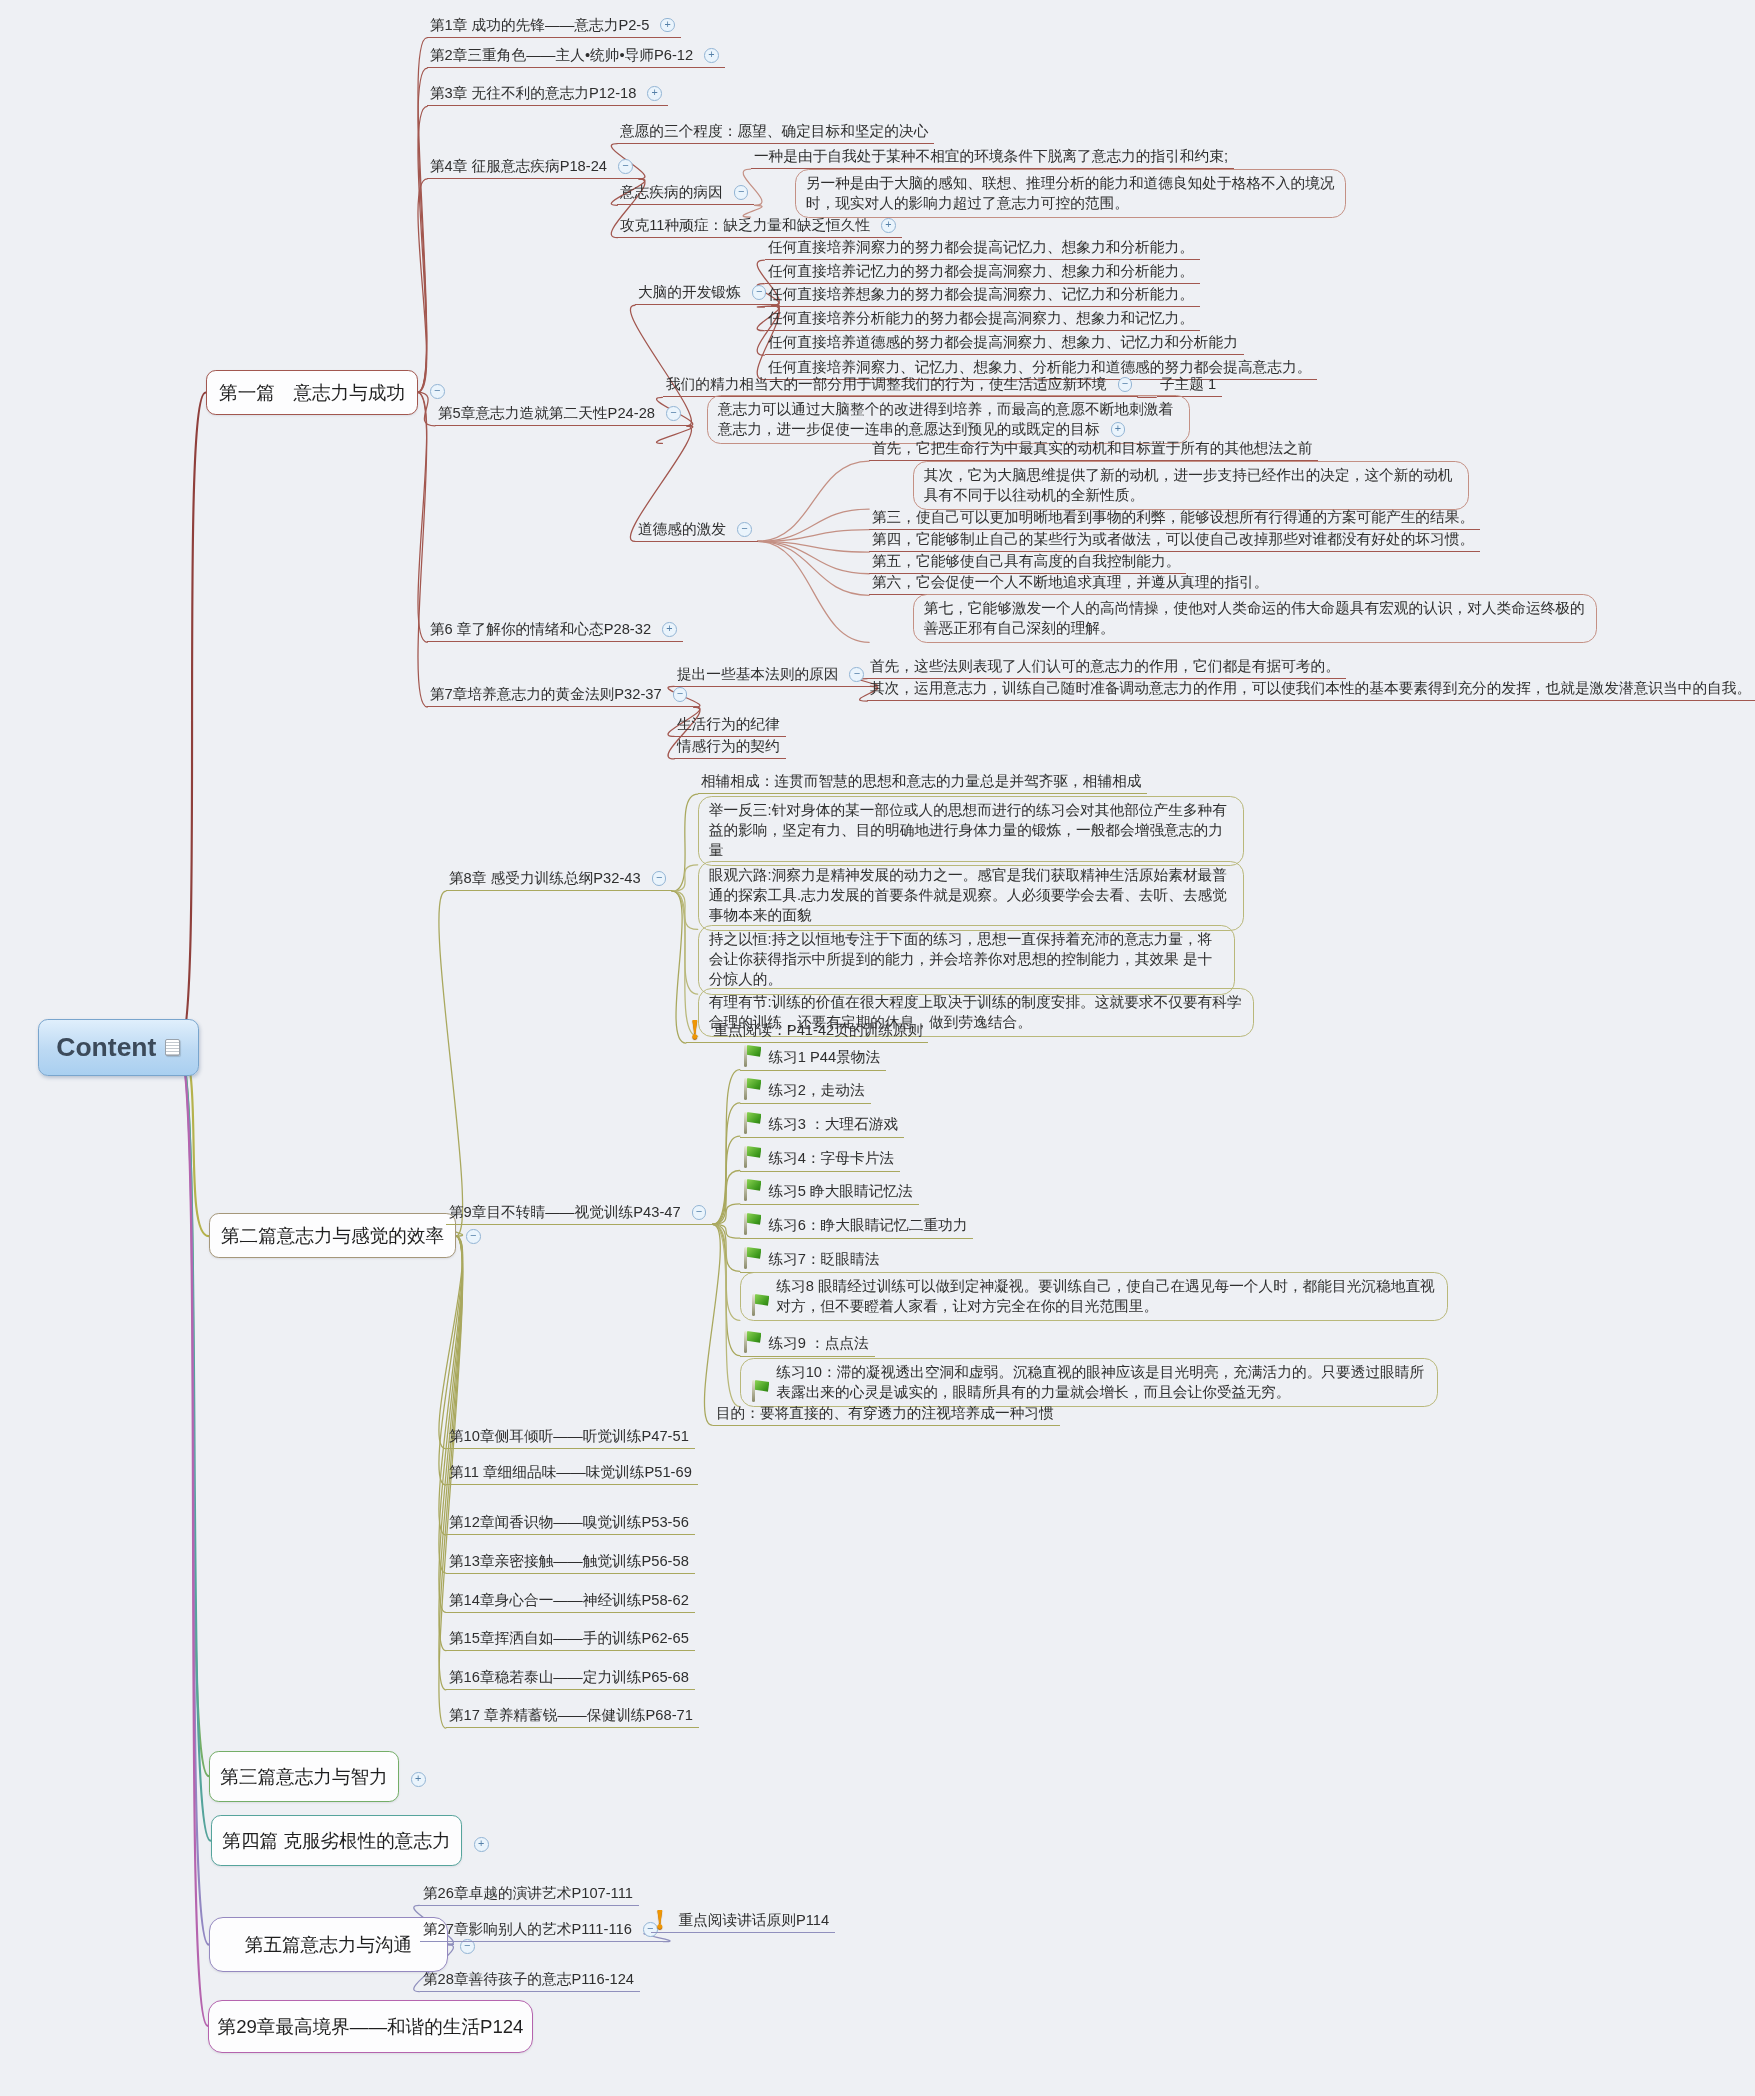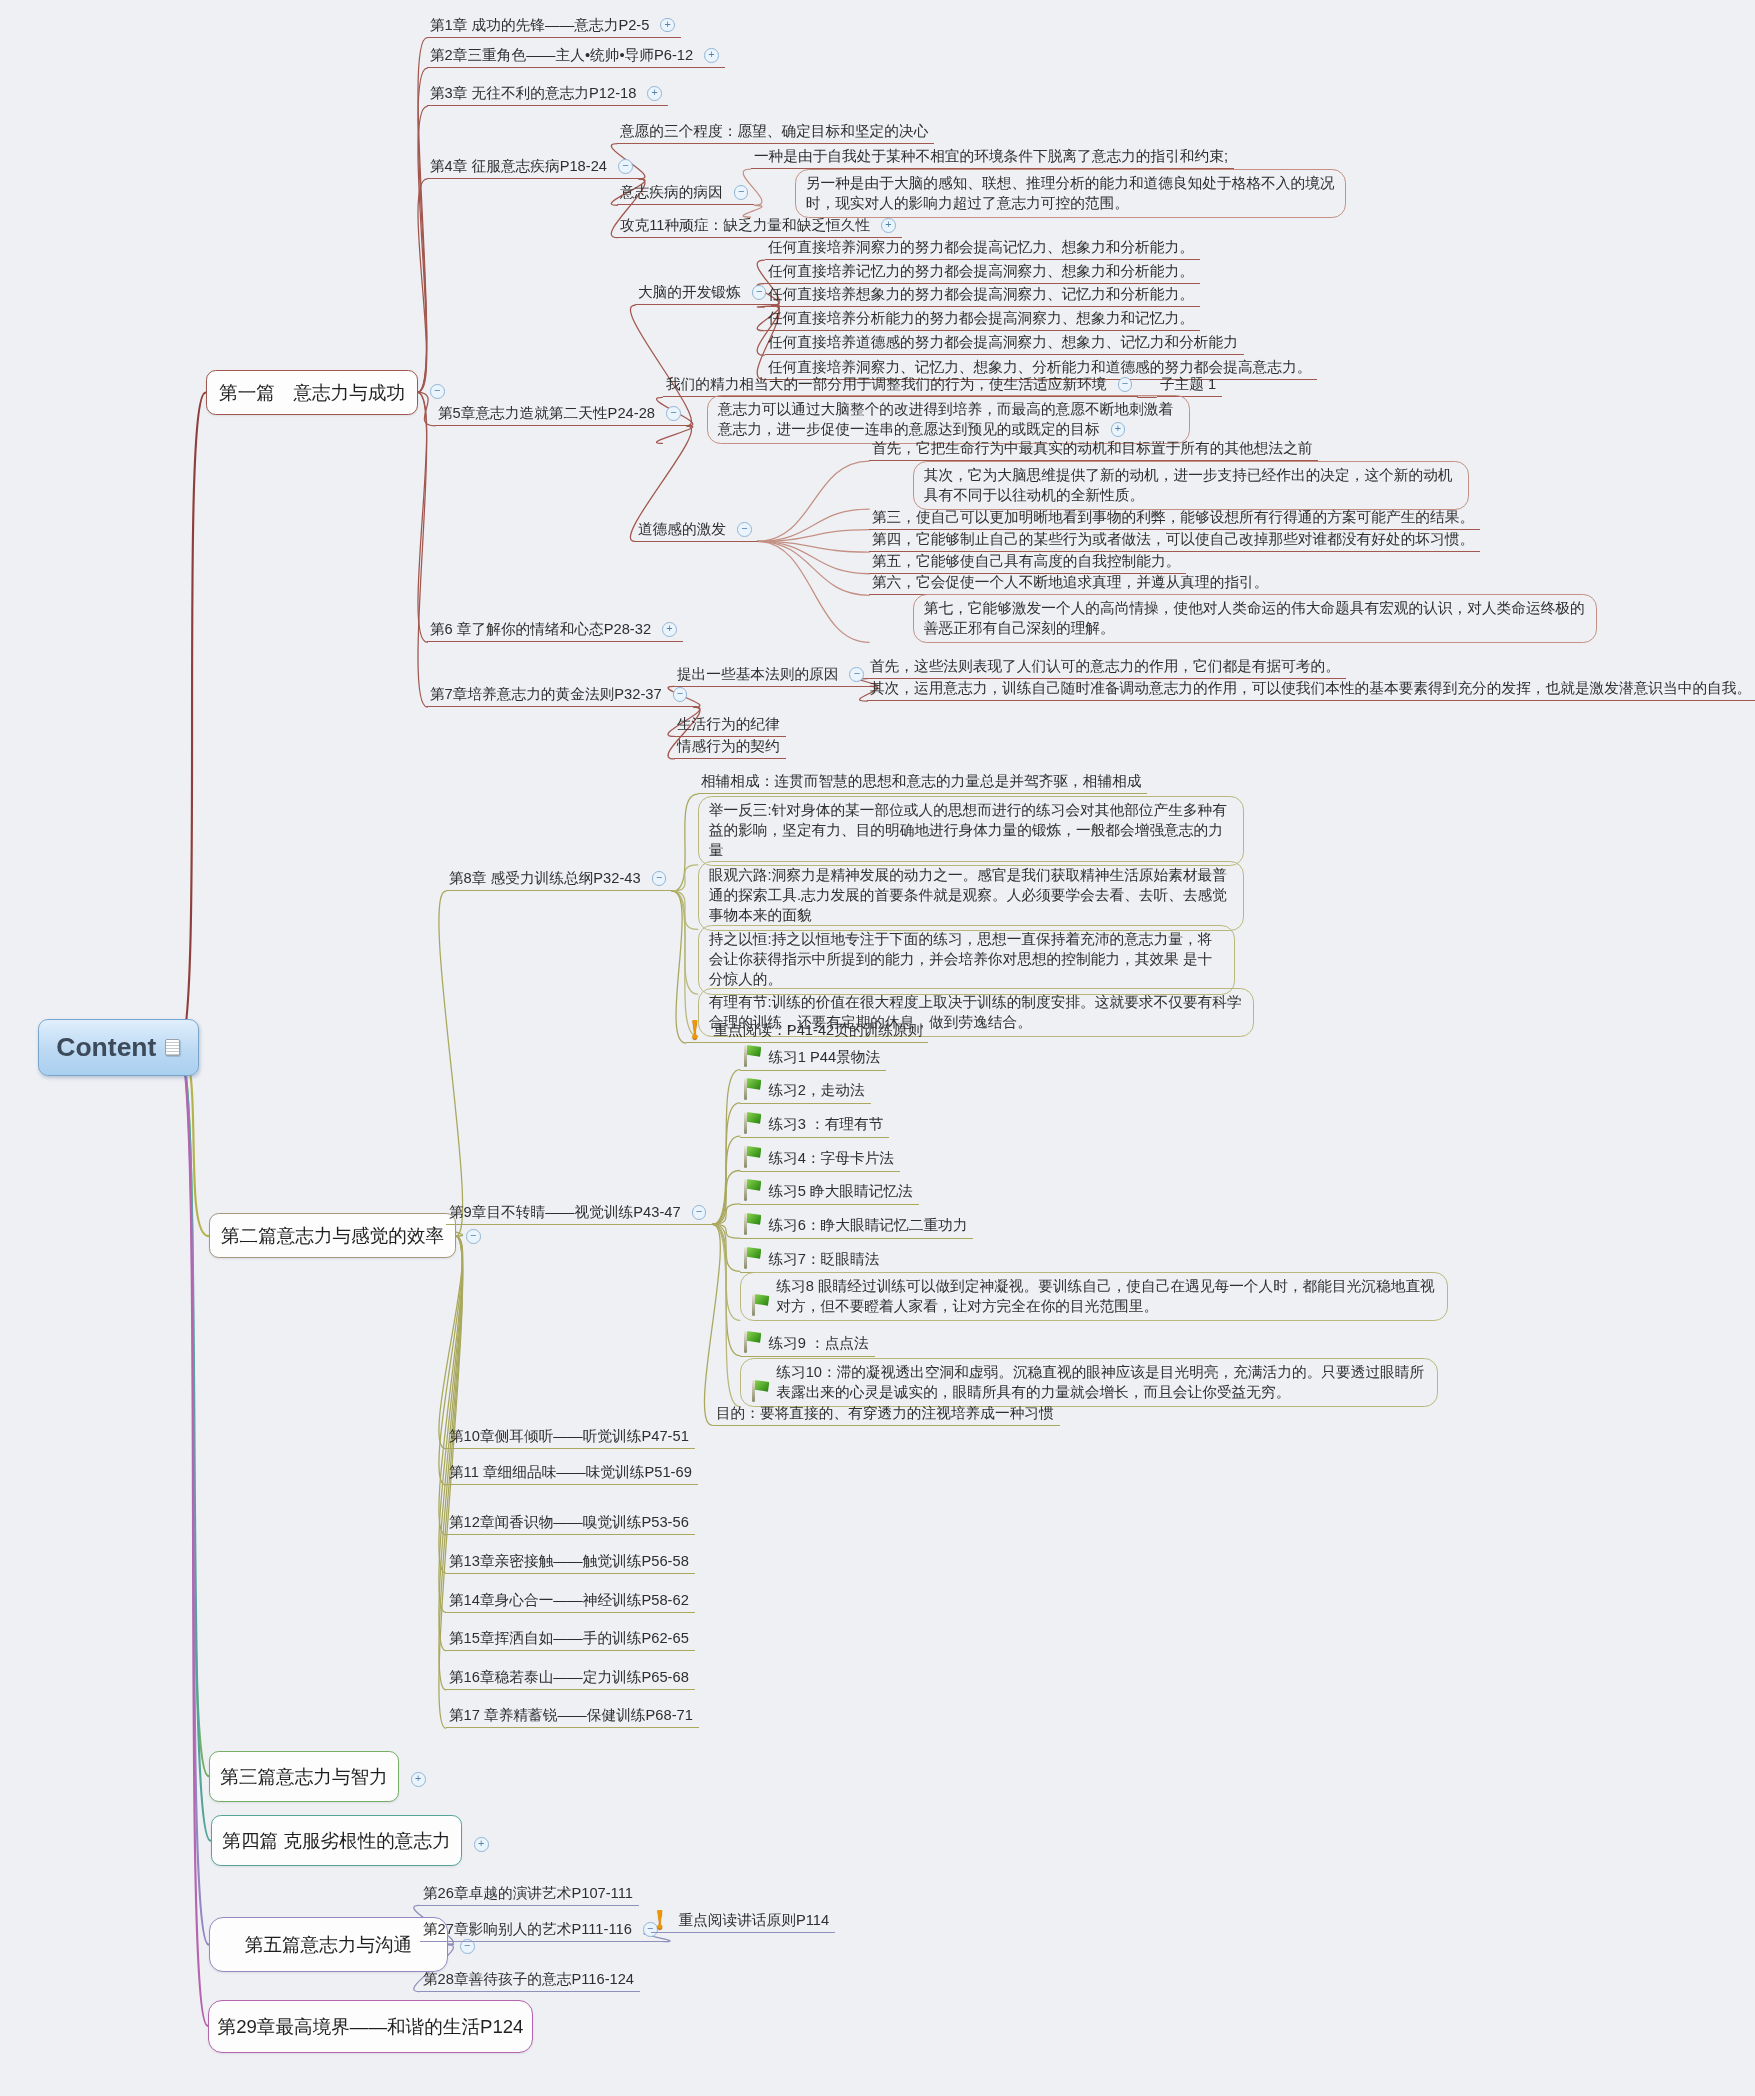--- a/index.html
+++ b/index.html
@@ -245,21 +245,21 @@
   <div class="node ln nw b2 flagrow" id="n-e1" style="left:740px;top:1043px">
       <span class="flag"></span>
       <span class="txt">练习1 P44景物法</span>
     </div>
   <div class="node ln nw b2 flagrow" id="n-e2" style="left:740px;top:1076px">
       <span class="flag"></span>
       <span class="txt">练习2，走动法</span>
     </div>
   <div class="node ln nw b2 flagrow" id="n-e3" style="left:740px;top:1110px">
       <span class="flag"></span>
-      <span class="txt">练习3 ：有理有节</span>
+      <span class="txt">练习3 ：大理石游戏</span>
     </div>
   <div class="node ln nw b2 flagrow" id="n-e4" style="left:740px;top:1144px">
       <span class="flag"></span>
       <span class="txt">练习4：字母卡片法</span>
     </div>
   <div class="node ln nw b2 flagrow" id="n-e5" style="left:740px;top:1177px">
       <span class="flag"></span>
       <span class="txt">练习5 睁大眼睛记忆法</span>
     </div>
   <div class="node ln nw b2 flagrow" id="n-e6" style="left:740px;top:1211px">

